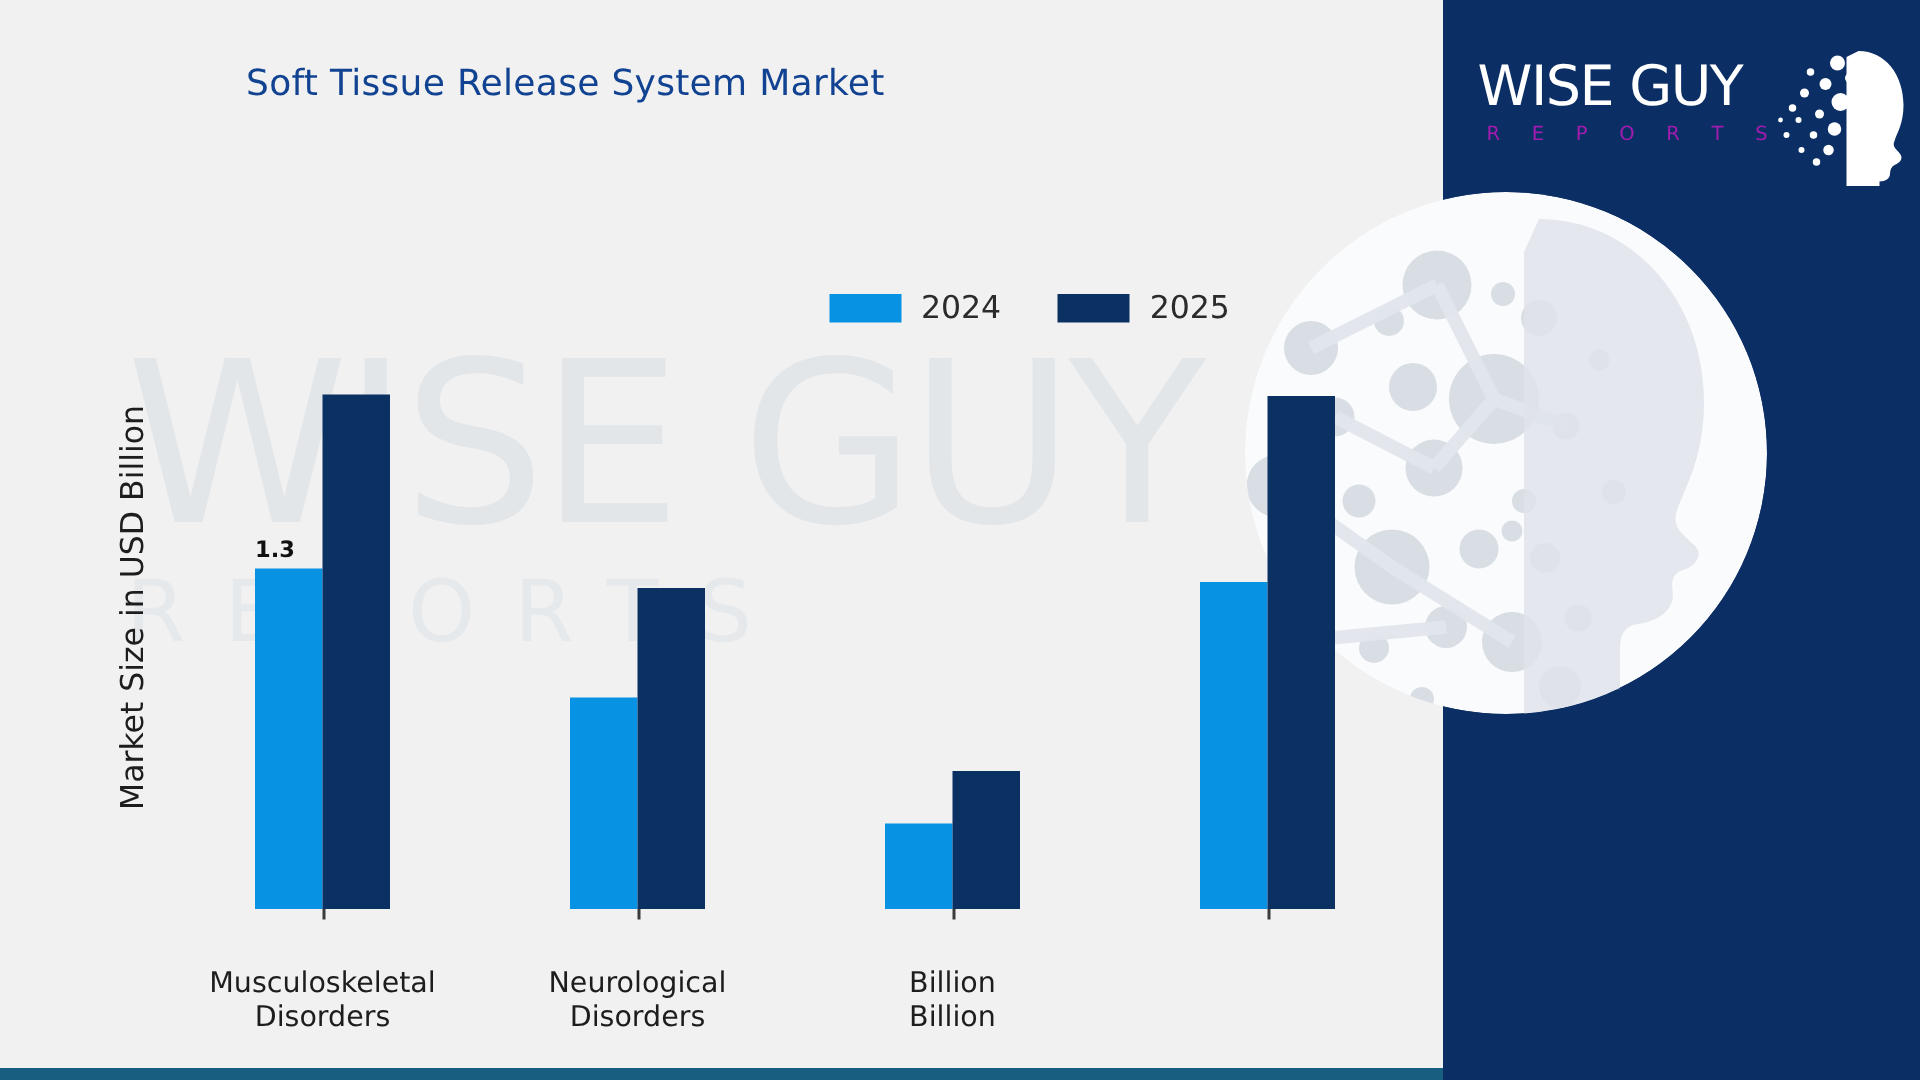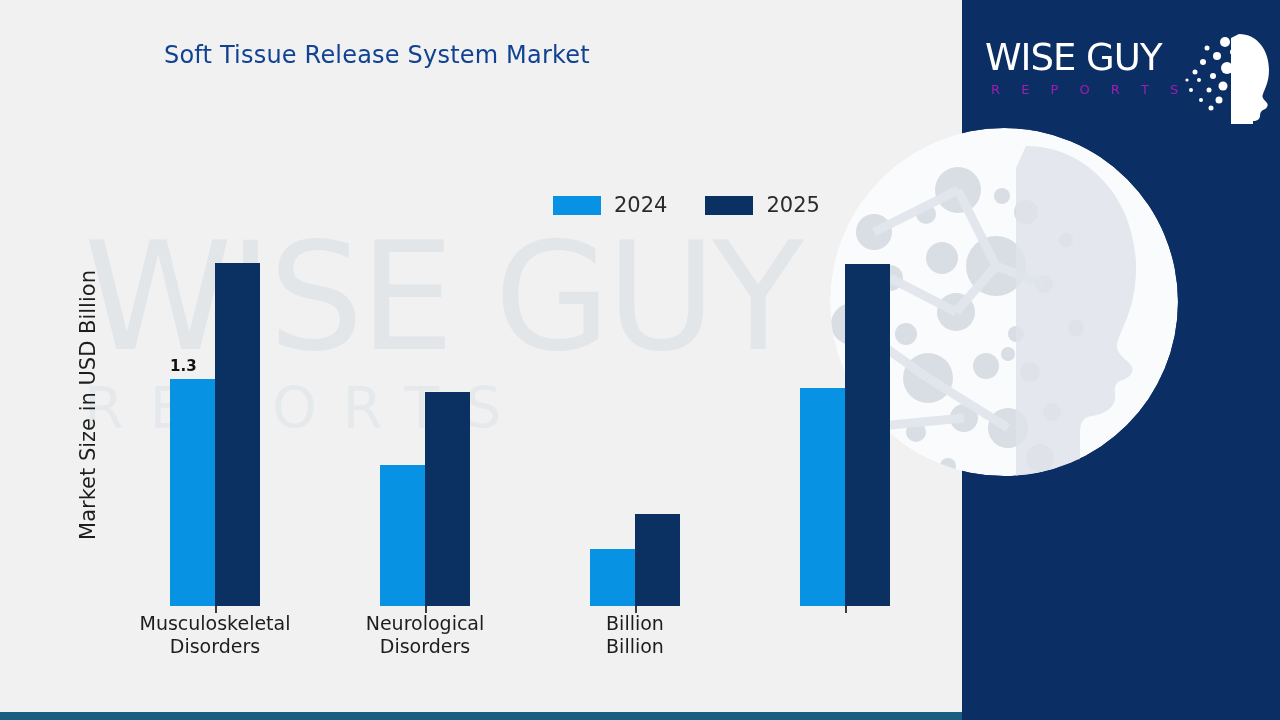--- a/index.html
+++ b/index.html
@@ -58,21 +58,21 @@
   .bar{width:45px;display:block;}
   .bar.b2024{background:#0792e3;}
   .bar.b2032{background:#0b3163;}
   .vallabel{position:absolute;font-size:15px;font-weight:bold;color:#111;
             white-space:nowrap;}
   .ticks{position:absolute;left:0;top:366px;width:840px;height:8px;}
   .tick{position:absolute;top:0;width:2px;height:7px;background:#3b3b3b;}
 
   
   .cats{position:absolute;left:110px;top:612px;width:840px;display:flex;}
-  .cat{flex:1;text-align:center;font-size:19px;color:#1d1d1d;line-height:23px;}
+  .cat{flex:1;text-align:center;font-size:19px;color:#1d1d1d;line-height:23px;margin-top:32px;}
   .cat span{display:block;}
 </style>
 </head>
 <body>
 
 <div class="stage">
 
   <div class="wm">
     <div class="wm-main">WISE GUY</div>
     <div class="wm-sub">REPORTS</div>

